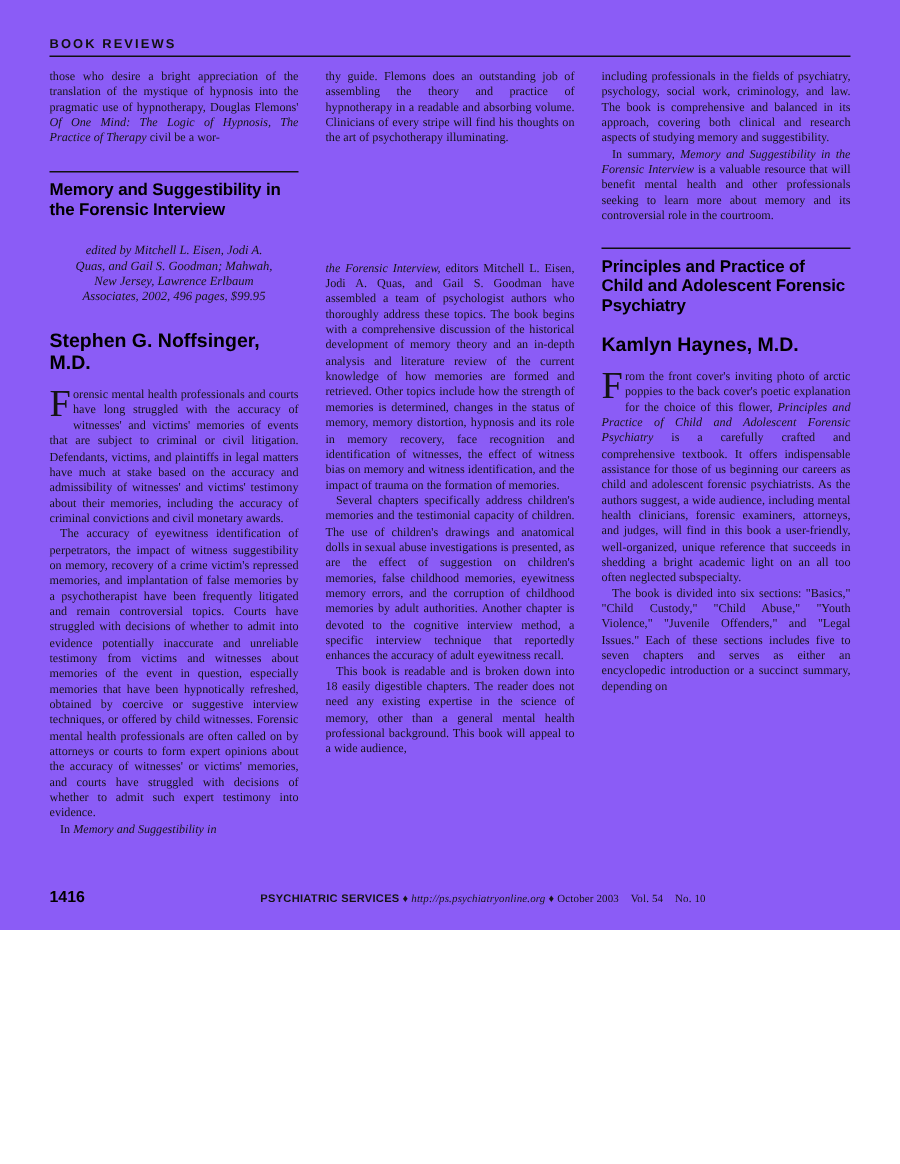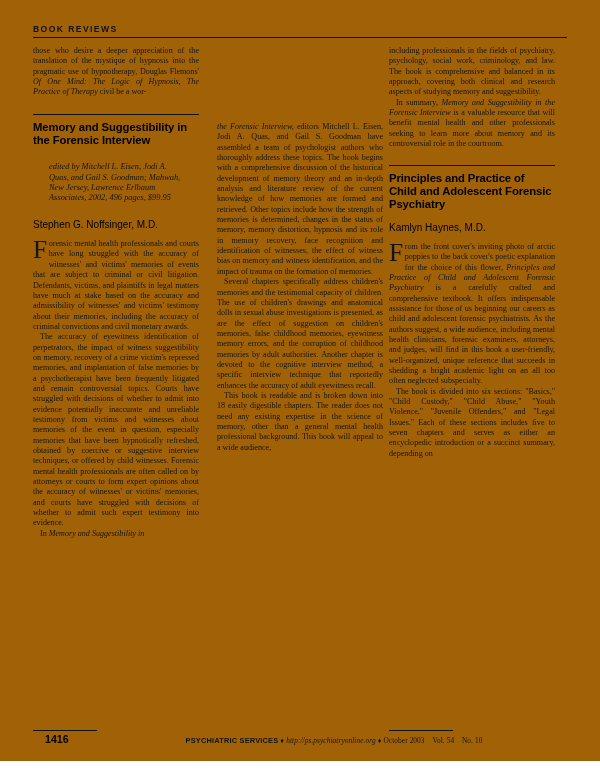--- a/index.html
+++ b/index.html
@@ -3,22 +3,22 @@
 <meta charset="utf-8">
 <style>
   html, body {
     margin: 0;
     padding: 0;
     background: #ffffff;
   }
   .page {
     position: relative;
     width: 600px;
-    height: 761px;
-    background: #a16207;
+    height: 620px;
+    background: #8b5cf6;
     font-family: "Liberation Serif", "DejaVu Serif", serif;
     color: #111111;
     overflow: hidden;
     box-sizing: border-box;
   }
 
   
   .runhead {
     position: absolute;
     left: 33px;
@@ -47,21 +47,21 @@
     height: 690px;
   }
   .col {
     position: absolute;
     top: 0;
     width: 166px;
     height: 690px;
   }
   .col-1 { left: 0; }
   .col-2 { left: 184px; }
-  .col-3 { left: 356px; }
+  .col-3 { left: 368px; }
 
   
   .p {
     font-size: 8.1px;
     line-height: 10.35px;
     text-align: justify;
     text-justify: inter-word;
     margin: 0;
     hyphens: auto;
     -webkit-hyphens: auto;
@@ -95,25 +95,26 @@
     color: #000;
     margin: 0 0 2px 0;
     letter-spacing: -0.1px;
   }
   .review-credit {
     font-style: italic;
     font-size: 8.4px;
     line-height: 10.2px;
     margin: 16px;
     color: #141414;
+    text-align: center;
   }
   .review-author {
     font-family: "Liberation Sans", sans-serif;
-    font-weight: normal;
-    font-size: 10px;
+    font-weight: bold;
+    font-size: 13px;
     margin: 11px 0 9px 0;
     color: #000;
   }
 
   
   .footnote {
     position: absolute;
     bottom: 0;
     width: 100%;
   }
@@ -127,21 +128,21 @@
     font-size: 7.5px;
     line-height: 9.4px;
     text-align: justify;
     margin: 0;
     color: #141414;
   }
 
   
   .footer {
     position: absolute;
-    left: 45px;
+    left: 33px;
     bottom: 16px;
     width: 534px;
     display: flex;
     align-items: baseline;
   }
   .folio {
     font-family: "Liberation Sans", sans-serif;
     font-weight: bold;
     font-size: 10.6px;
     color: #000;
@@ -175,21 +176,21 @@
 
   <div class="runhead">
     <div class="runhead-text">BOOK REVIEWS</div>
     <div class="runhead-rule"></div>
   </div>
 
   <div class="cols">
 
     <div class="col col-1">
 
-      <p class="p noind"><span>those who desire a deeper appreciation of the translation of the mystique of hypnosis into the pragmatic use of hypnotherapy, Douglas Flemons' </span><span class="it">Of One Mind: The Logic of Hypnosis, The Practice of Therapy</span><span> civil be a wor-</span></p>
+      <p class="p noind"><span>those who desire a bright appreciation of the translation of the mystique of hypnosis into the pragmatic use of hypnotherapy, Douglas Flemons' </span><span class="it">Of One Mind: The Logic of Hypnosis, The Practice of Therapy</span><span> civil be a wor-</span></p>
 
       <div class="spacer-16"></div>
 
       <div>
         <div class="review-rule"></div>
         <h2 class="review-title">Memory and Suggestibility in the Forensic Interview</h2>
         <p class="review-credit">edited by Mitchell L. Eisen, Jodi A. Quas, and Gail S. Goodman; Mahwah, New Jersey, Lawrence Erlbaum Associates, 2002, 496 pages, $99.95</p>
         <p class="review-author">Stephen G. Noffsinger, M.D.</p>
       </div>
 
@@ -197,20 +198,21 @@
       <p class="p">The accuracy of eyewitness identification of perpetrators, the impact of witness suggestibility on memory, recovery of a crime victim's repressed memories, and implantation of false memories by a psychotherapist have been frequently litigated and remain controversial topics. Courts have struggled with decisions of whether to admit into evidence potentially inaccurate and unreliable testimony from victims and witnesses about memories of the event in question, especially memories that have been hypnotically refreshed, obtained by coercive or suggestive interview techniques, or offered by child witnesses. Forensic mental health professionals are often called on by attorneys or courts to form expert opinions about the accuracy of witnesses' or victims' memories, and courts have struggled with decisions of whether to admit such expert testimony into evidence.</p>
       <p class="p"><span>In </span><span class="it">Memory and Suggestibility in</span></p>
 
       <div class="footnote">
         <div class="footnote-rule"></div>
       </div>
     </div>
 
     <div class="col col-2">
 
+      <p class="p noind">thy guide. Flemons does an outstanding job of assembling the theory and practice of hypnotherapy in a readable and absorbing volume. Clinicians of every stripe will find his thoughts on the art of psychotherapy illuminating.</p>
 
       <div class="spacer-16"></div>
       <div style="height:60px"></div>
 
       <p class="p noind"><span class="it">the Forensic Interview,</span><span> editors Mitchell L. Eisen, Jodi A. Quas, and Gail S. Goodman have assembled a team of psychologist authors who thoroughly address these topics. The book begins with a comprehensive discussion of the historical development of memory theory and an in-depth analysis and literature review of the current knowledge of how memories are formed and retrieved. Other topics include how the strength of memories is determined, changes in the status of memory, memory distortion, hypnosis and its role in memory recovery, face recognition and identification of witnesses, the effect of witness bias on memory and witness identification, and the impact of trauma on the formation of memories.</span></p>
       <p class="p">Several chapters specifically address children's memories and the testimonial capacity of children. The use of children's drawings and anatomical dolls in sexual abuse investigations is presented, as are the effect of suggestion on children's memories, false childhood memories, eyewitness memory errors, and the corruption of childhood memories by adult authorities. Another chapter is devoted to the cognitive interview method, a specific interview technique that reportedly enhances the accuracy of adult eyewitness recall.</p>
       <p class="p">This book is readable and is broken down into 18 easily digestible chapters. The reader does not need any existing expertise in the science of memory, other than a general mental health professional background. This book will appeal to a wide audience,</p>
     </div>
 
     <div class="col col-3">

